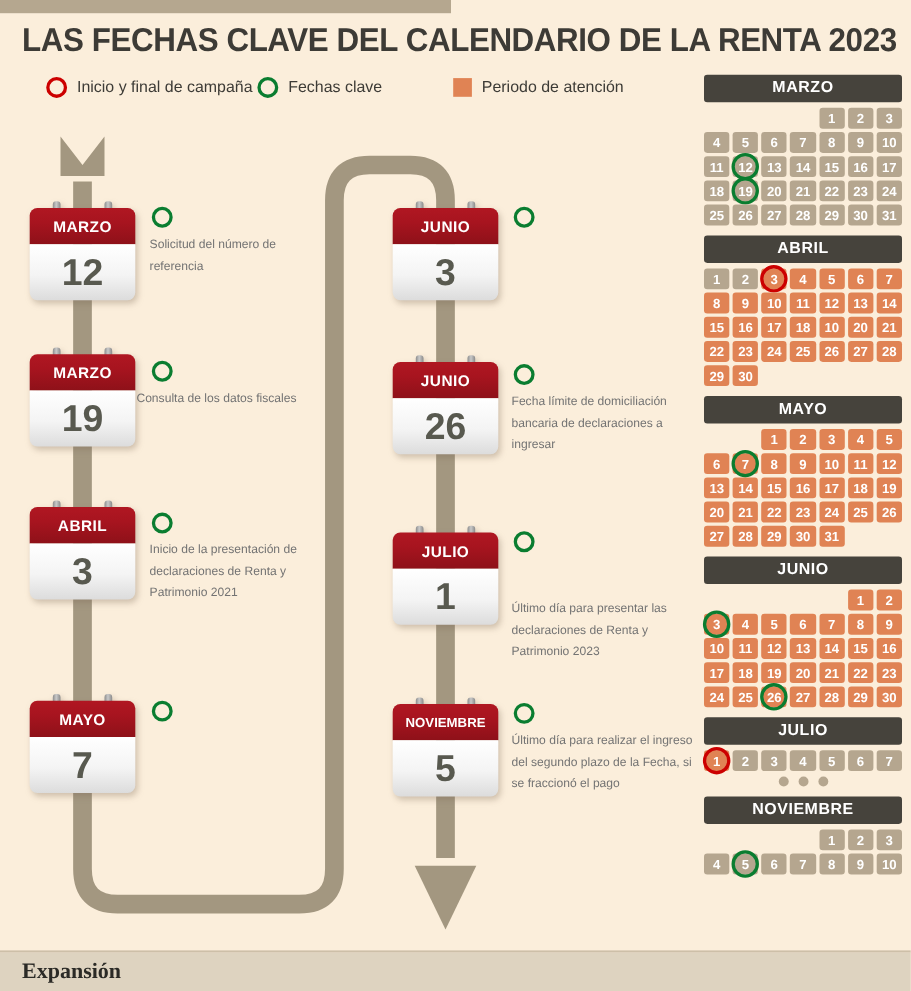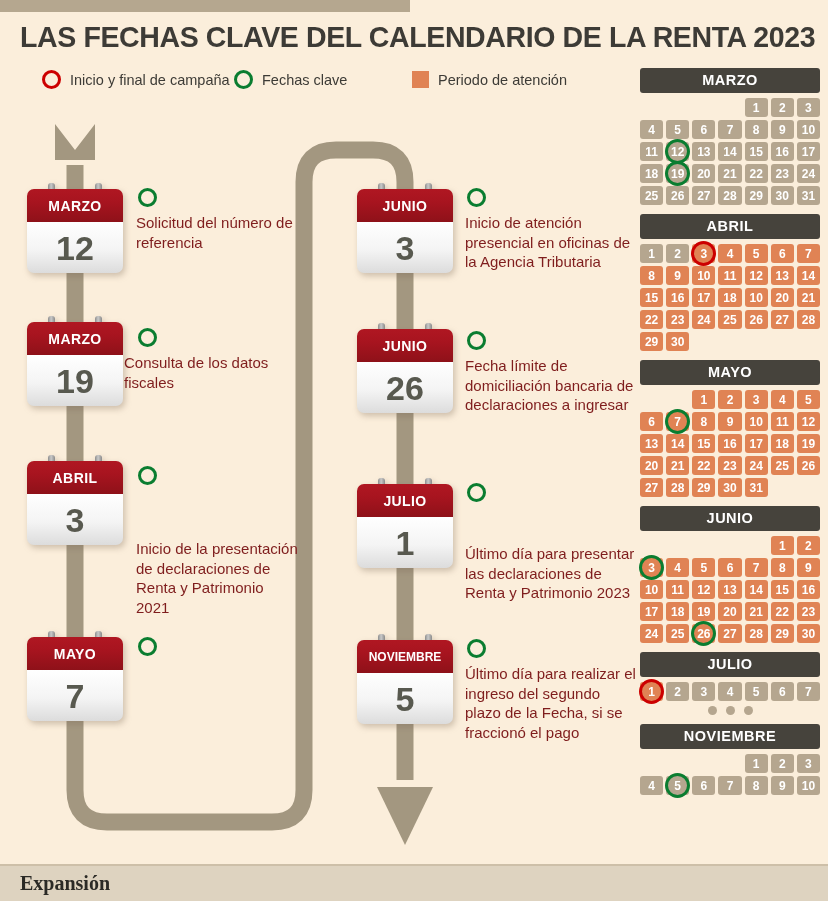--- a/index.html
+++ b/index.html
@@ -46,21 +46,21 @@
   .cal .mon{color:#fff;font-weight:bold;font-size:14px;letter-spacing:.4px;}
   .cal.small .mon{font-size:12px;letter-spacing:0;}
   .cal .bot{position:absolute;top:33px;left:0;width:96px;height:51px;border-radius:0 0 7px 7px;
     background:linear-gradient(to bottom,#ffffff 0%,#f4f4f4 55%,#dcdcdc 100%);
     display:flex;align-items:center;justify-content:center;}
   .cal .day{color:#58594f;font-weight:bold;font-size:34px;line-height:34px;}
 
   
   .entry-ring{position:absolute;width:19px;height:19px;border-radius:50%;
     border:3.5px solid #0a7d30;box-sizing:border-box;}
-  .entry-text{position:absolute;font-size:15px;line-height:19.5px;color:#7f1d1d;width:165px;}
+  .entry-text{position:absolute;font-size:11px;line-height:19.5px;color:#737373;width:165px;}
 
   
   .months{position:absolute;left:640px;top:68px;width:180px;}
   .month{margin-bottom:9px;}
   .mhead{background:#46433c;color:#fff;font-weight:bold;font-size:14.5px;
     text-align:center;padding:4px 0 5px;border-radius:3px;letter-spacing:.5px;}
   .mgrid{display:grid;grid-template-columns:repeat(7,1fr);gap:3px;margin-top:5px;}
   .dcell{position:relative;height:19px;border-radius:3px;display:flex;
     align-items:center;justify-content:center;font-size:12px;color:#fff;
     font-weight:bold;}
@@ -150,21 +150,21 @@
         <span class="ring r"></span>
       </div>
     <div class="top">
         <span class="mon">ABRIL</span>
       </div>
     <div class="bot">
         <span class="day">3</span>
       </div>
   </div>
   <span class="entry-ring" style="left:138px;top:466px;"></span>
-  <div class="entry-text" style="left:136px;top:491px;margin-top:48px;">Inicio de la presentación de declaraciones de Renta y Patrimonio 2021</div>
+  <div class="entry-text" style="left:136px;top:491px;">Inicio de la presentación de declaraciones de Renta y Patrimonio 2021</div>
 
   <div class="cal" style="left:27px;top:637px;">
     <div class="rings">
         <span class="ring l"></span>
         <span class="ring r"></span>
       </div>
     <div class="top">
         <span class="mon">MAYO</span>
       </div>
     <div class="bot">
@@ -179,21 +179,20 @@
         <span class="ring r"></span>
       </div>
     <div class="top">
         <span class="mon">JUNIO</span>
       </div>
     <div class="bot">
         <span class="day">3</span>
       </div>
   </div>
   <span class="entry-ring" style="left:467px;top:188px;"></span>
-  <div class="entry-text" style="left:465px;top:213px;width:175px;">Inicio de atención presencial en oficinas de la Agencia Tributaria</div>
 
   <div class="cal" style="left:357px;top:329px;">
     <div class="rings">
         <span class="ring l"></span>
         <span class="ring r"></span>
       </div>
     <div class="top">
         <span class="mon">JUNIO</span>
       </div>
     <div class="bot">

